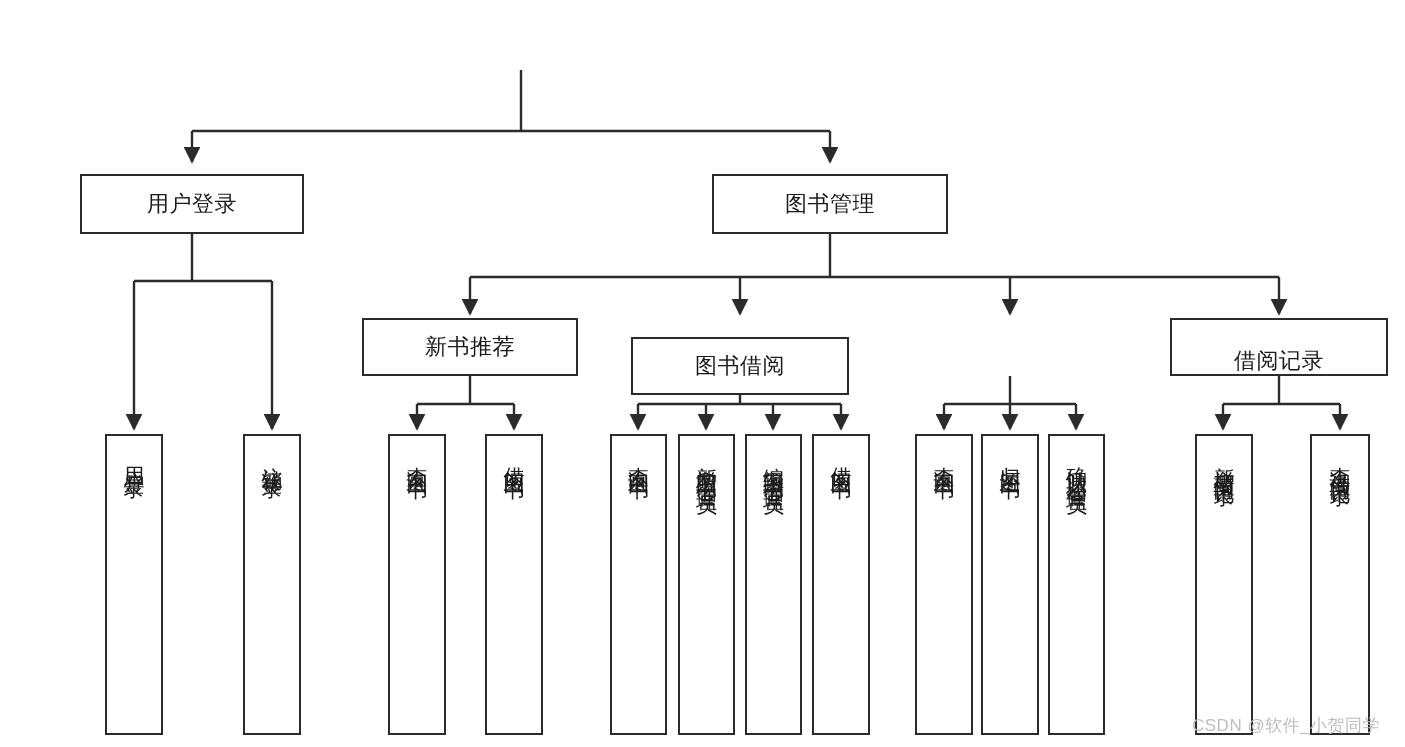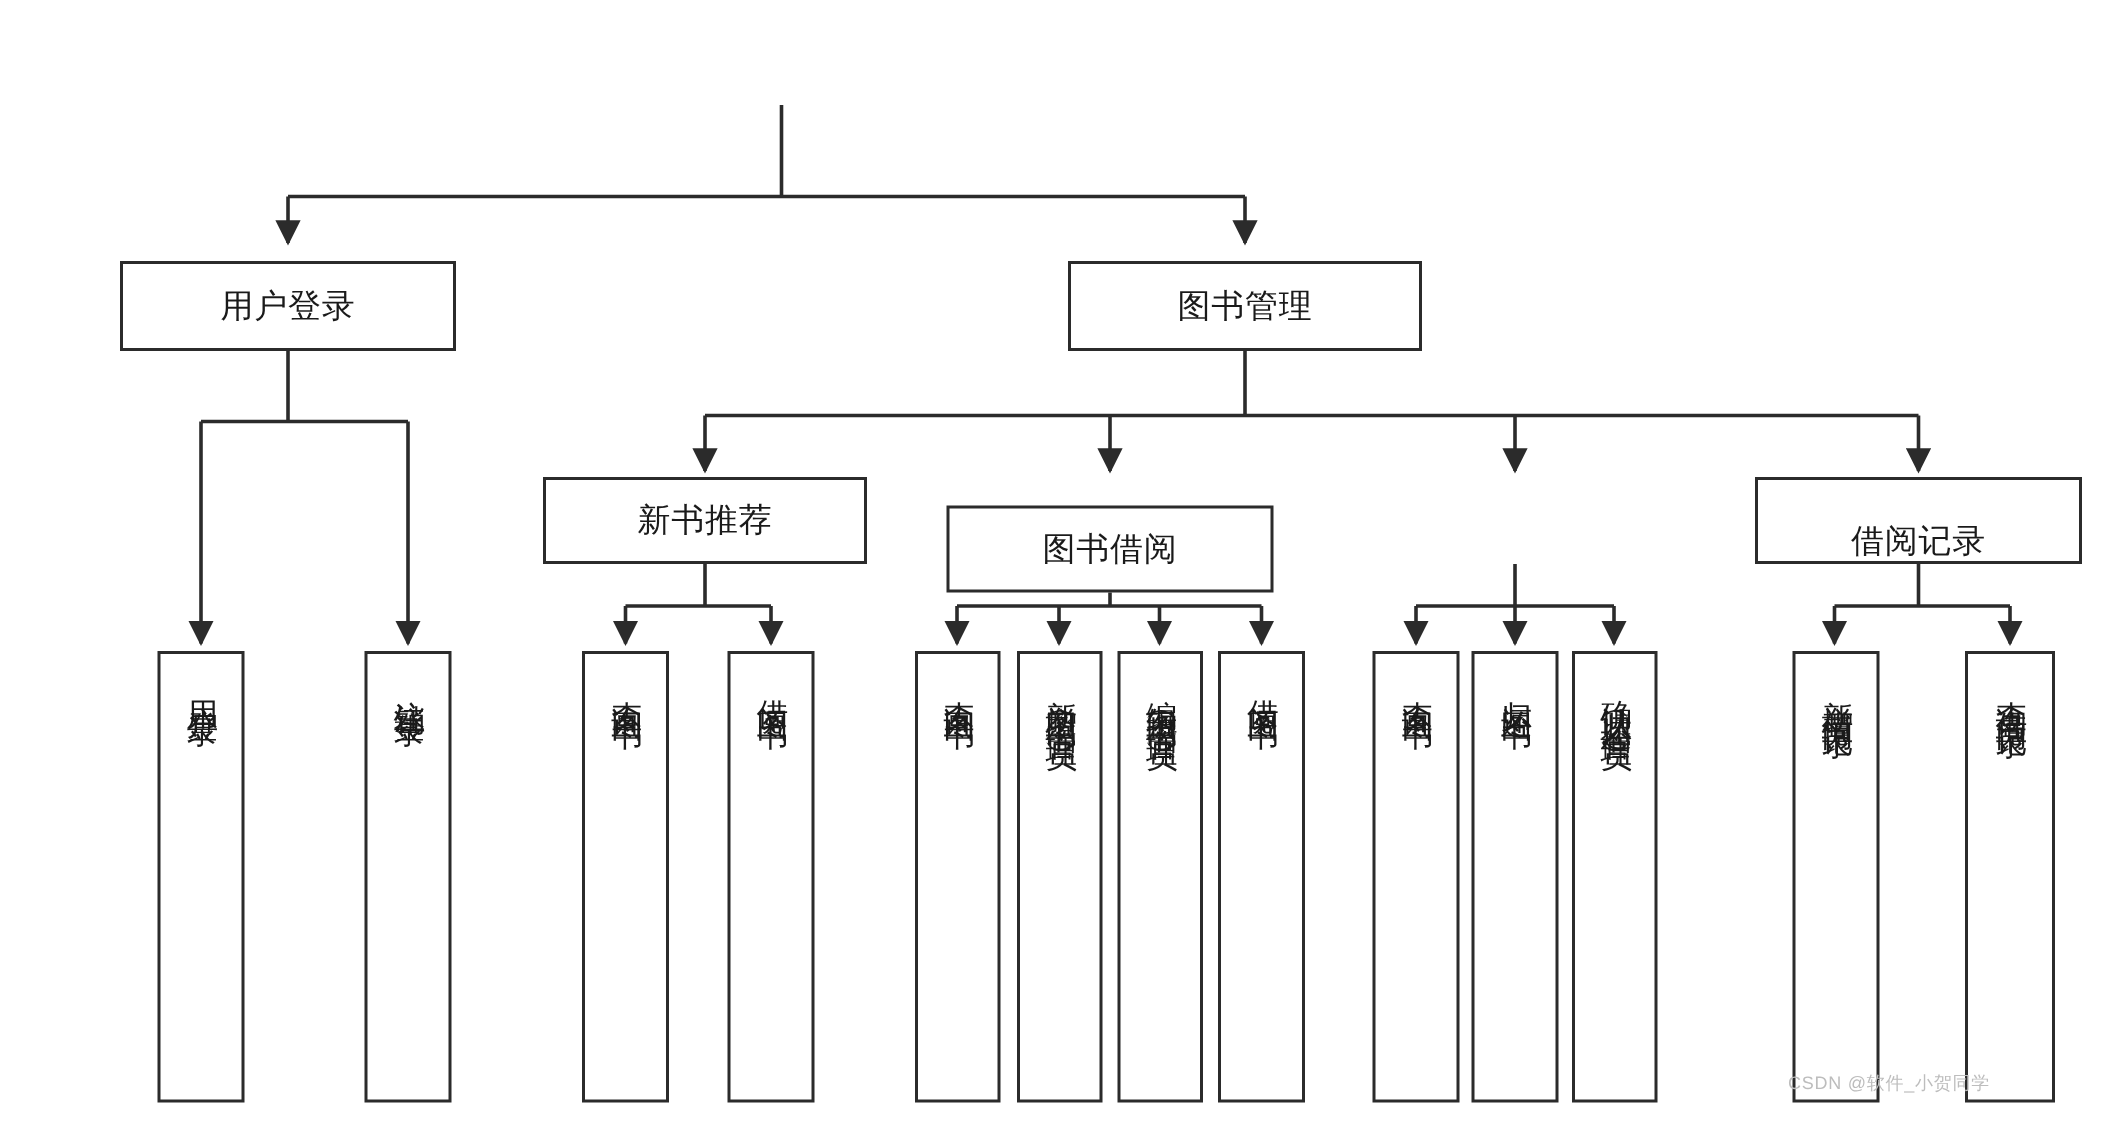--- a/index.html
+++ b/index.html
@@ -55,21 +55,21 @@
     text-orientation:upright;
     font-size:21px;
     line-height:1.05;
     letter-spacing:4px;
     white-space:nowrap;
   }
   .watermark{
     position:absolute;
     left:1192px;
     top:714px;
-    font-size:12px;
+    font-size:17px;
     color:#bdbdbd;
     letter-spacing:0.5px;
     white-space:nowrap;
     z-index:3;
     font-family:"Liberation Sans","DejaVu Sans",sans-serif;
   }
 </style>
 </head>
 <body>
 

